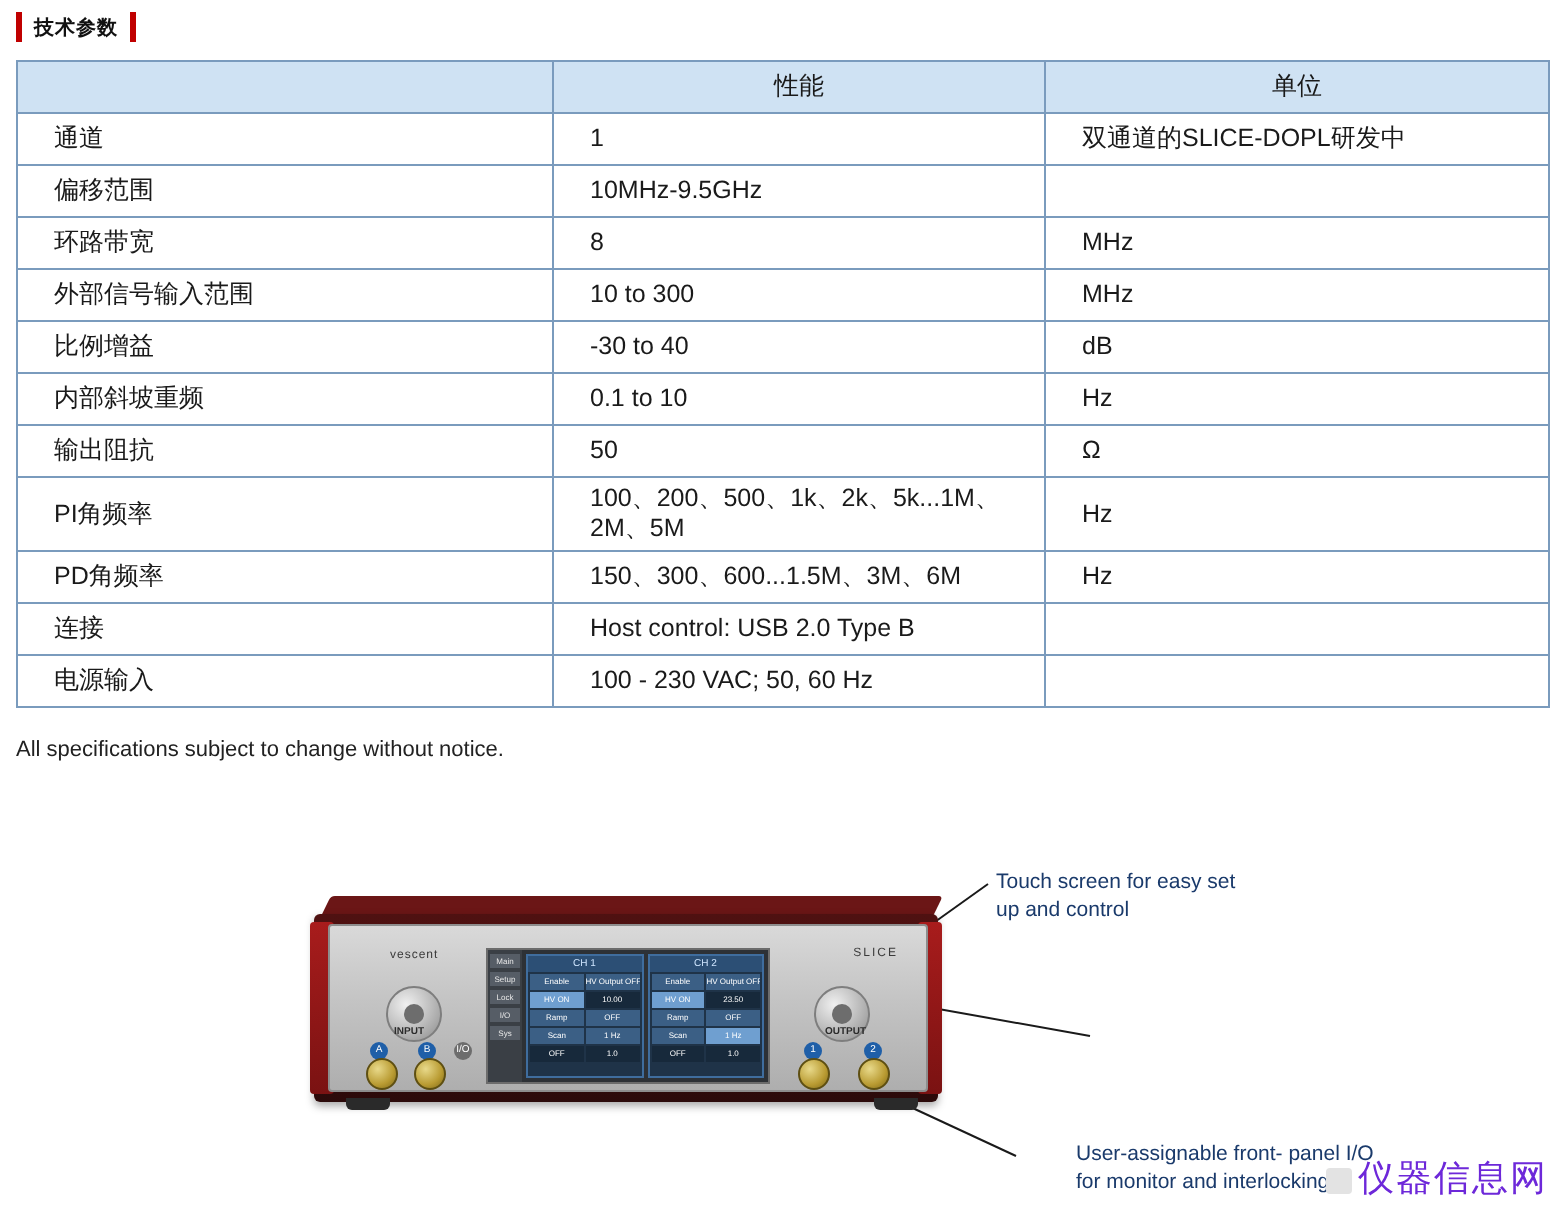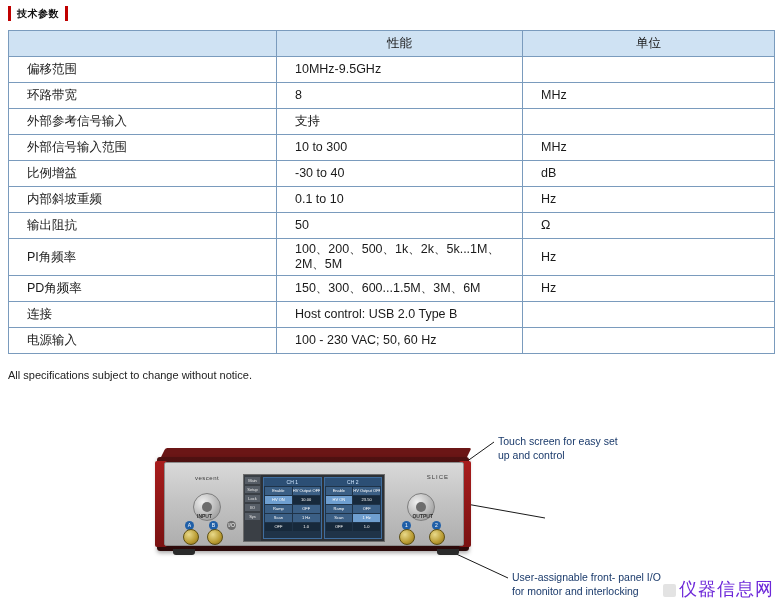--- a/index.html
+++ b/index.html
@@ -331,33 +331,33 @@
   </colgroup>
   <thead>
     <tr>
       <td></td>
       <td>性能</td>
       <td>单位</td>
     </tr>
   </thead>
   <tbody>
     <tr>
+      <td>通道</td>
+      <td>1</td>
+      <td>双通道的SLICE-DOPL研发中</td>
+    </tr>
+    <tr>
       <td>偏移范围</td>
       <td>10MHz-9.5GHz</td>
       <td></td>
     </tr>
     <tr>
       <td>环路带宽</td>
       <td>8</td>
       <td>MHz</td>
-    </tr>
-    <tr>
-      <td>外部参考信号输入</td>
-      <td>支持</td>
-      <td></td>
     </tr>
     <tr>
       <td>外部信号输入范围</td>
       <td>10 to 300</td>
       <td>MHz</td>
     </tr>
     <tr>
       <td>比例增益</td>
       <td>-30 to 40</td>
       <td>dB</td>
@@ -497,19 +497,19 @@
         <div class="port" style="right:48px; top:66px;"></div>
         <div class="port" style="right:18px; top:66px;"></div>
       </div>
     </div>
     <div class="dev-foot" style="left:16px;"></div>
     <div class="dev-foot" style="right:16px;"></div>
   </div>
 
   <div class="callout-text" style="left:498px; top:34px;">Touch screen for easy set
 up and control</div>
-  <div class="callout-text" style="left:512px; top:170px;">User-assignable front- panel I/O
+  <div class="callout-text" style="left:538px; top:170px;">User-assignable front- panel I/O
 for monitor and interlocking</div>
 
   <div class="watermark">
     <span class="wm-logo"></span><span>仪器信息网</span>
   </div>
 </div>
 
 </body></html>

